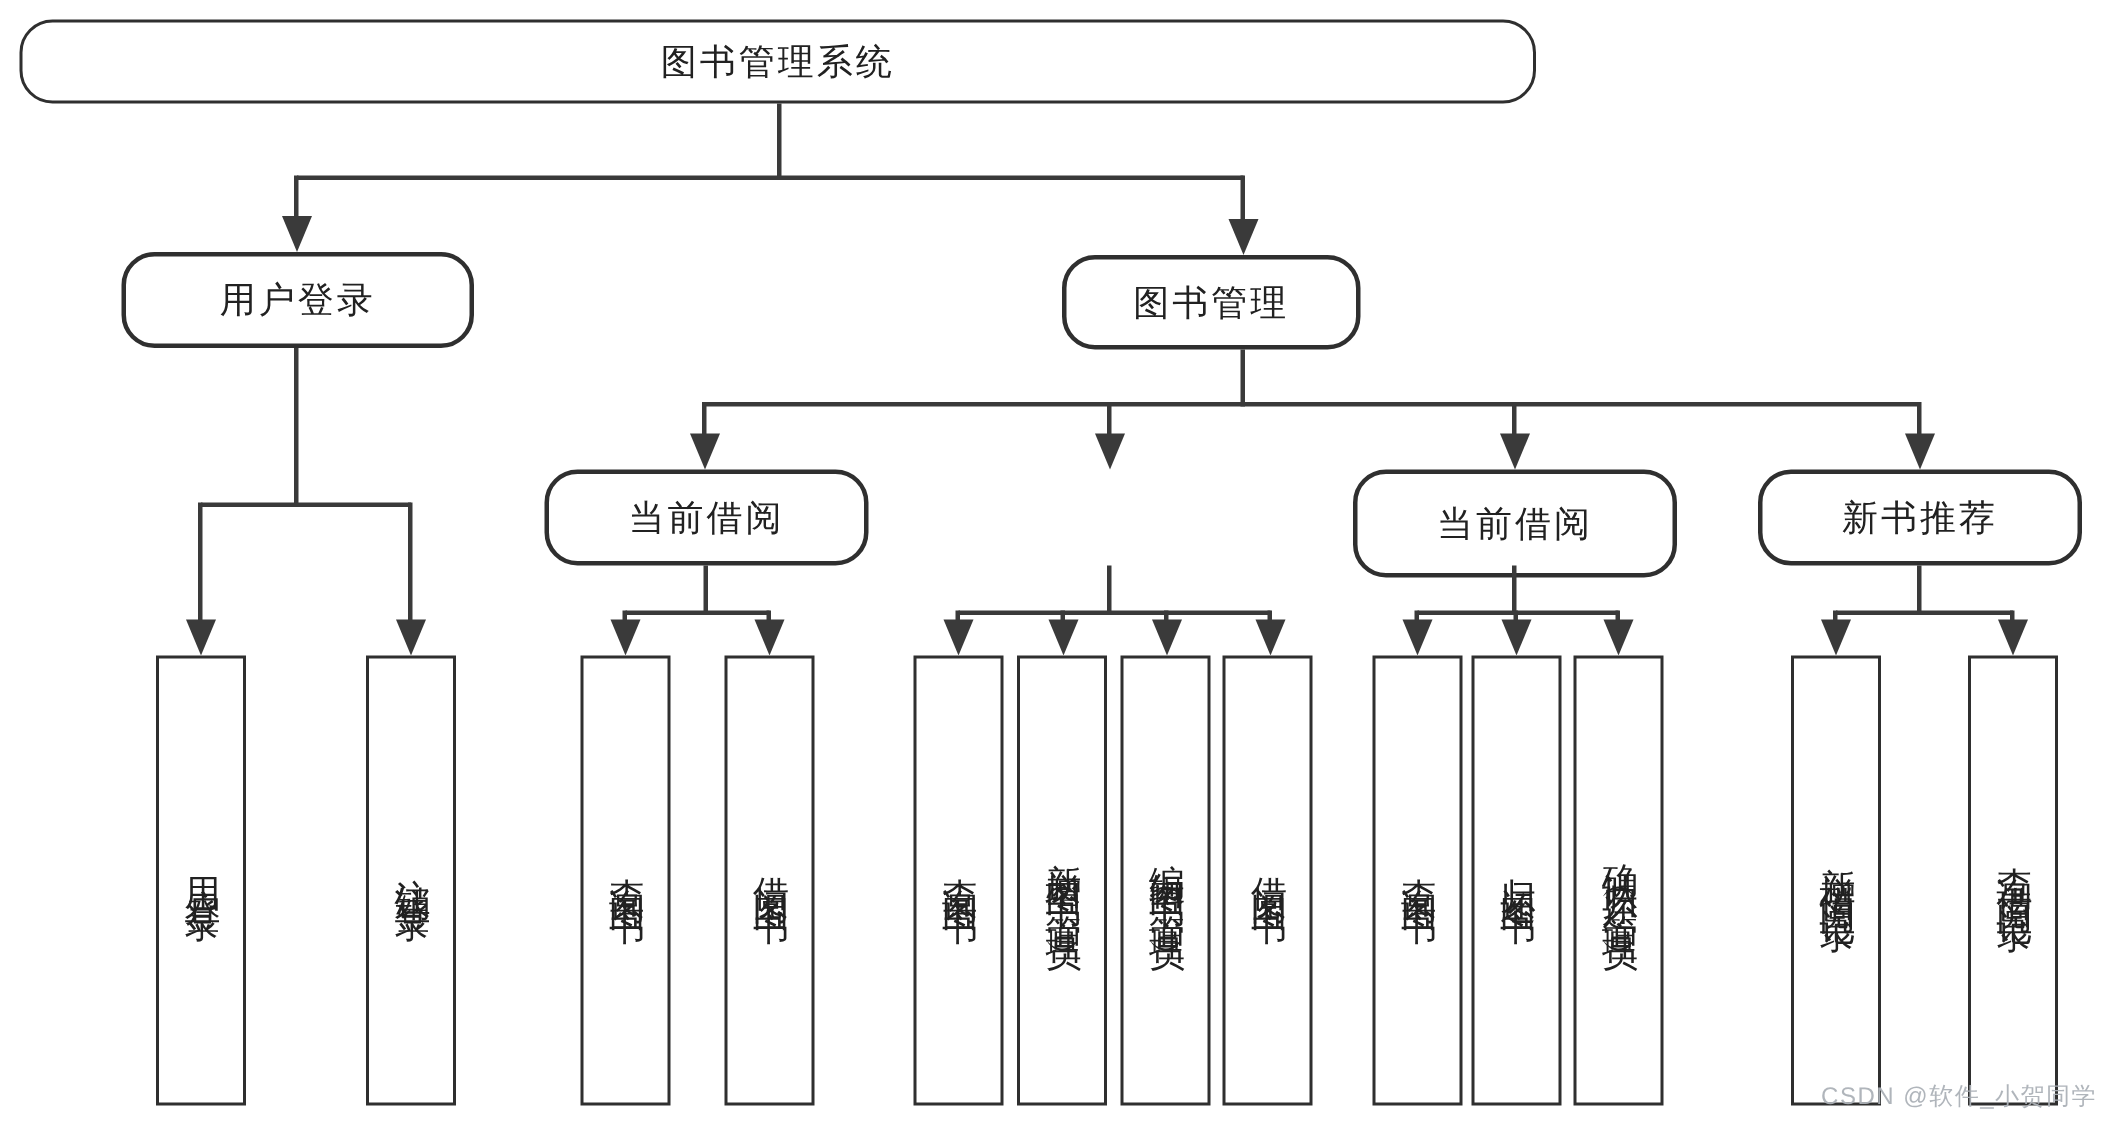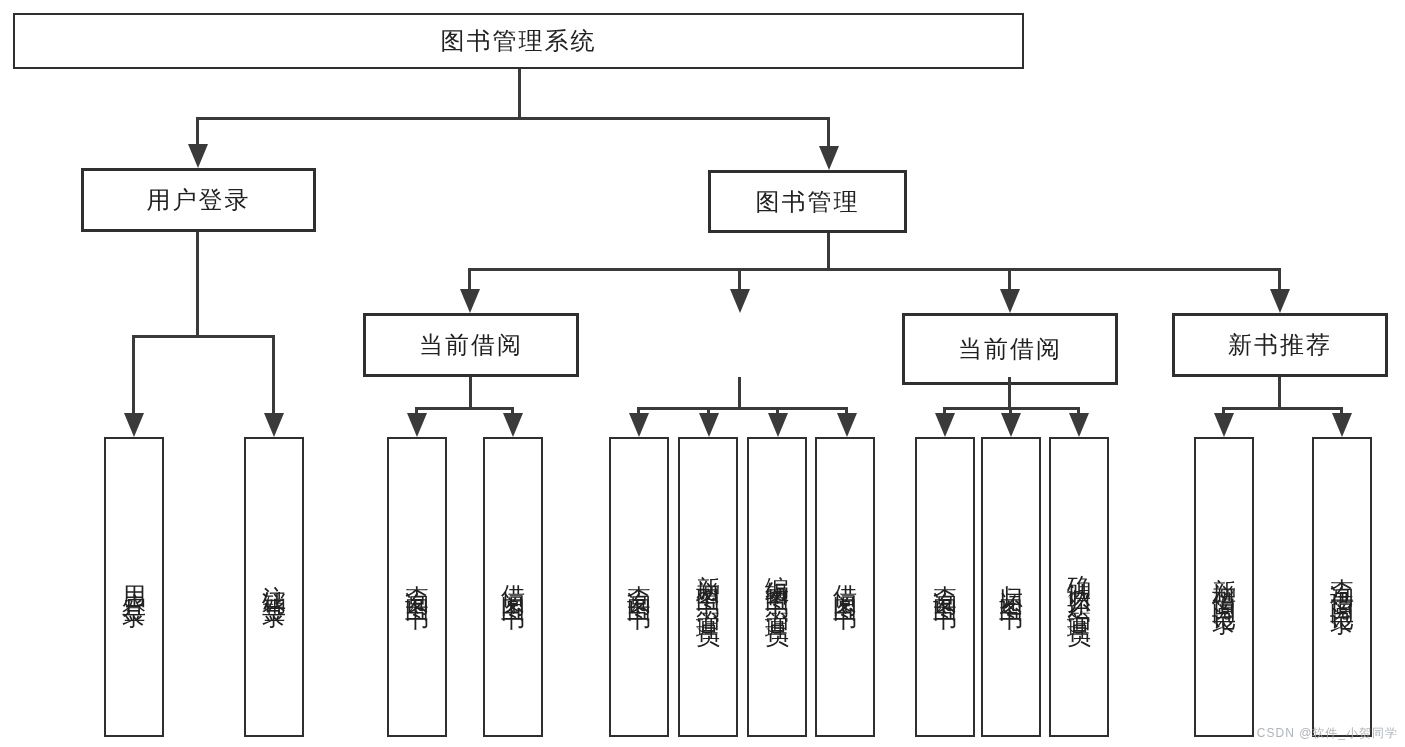--- a/index.html
+++ b/index.html
@@ -8,21 +8,21 @@
 
   
   .node{
     position:absolute;
     border:3px solid #2f2f2f;
     background:#ffffff;
     box-sizing:border-box;
     display:flex;align-items:center;justify-content:center;
     color:#212121;
   }
-  .node.h-label{font-size:24px;letter-spacing:2px;white-space:nowrap;}
+  .node.h-label{font-size:24px;letter-spacing:2px;white-space:nowrap;border-radius:22px;}
   .node.leaf{
     border-width:2.5px;
     padding-bottom:14px;
   }
   .leaf .v-text{
     writing-mode:vertical-rl;
     text-orientation:mixed;
     font-size:24px;
     letter-spacing:7px;
     line-height:1;
@@ -37,21 +37,21 @@
     position:absolute;width:0;height:0;
     border-left:10px solid transparent;
     border-right:10px solid transparent;
     border-top:24px solid #3a3a3a;
   }
 
   
   #watermark{
     position:absolute;
     right:7px;bottom:5px;
-    font-size:12px;
+    font-size:16px;
     color:rgba(172,177,183,0.95);
     letter-spacing:1px;
     z-index:20;
     white-space:nowrap;
     margin-left:44px;
   }
 </style>
 </head>
 <body>
 

